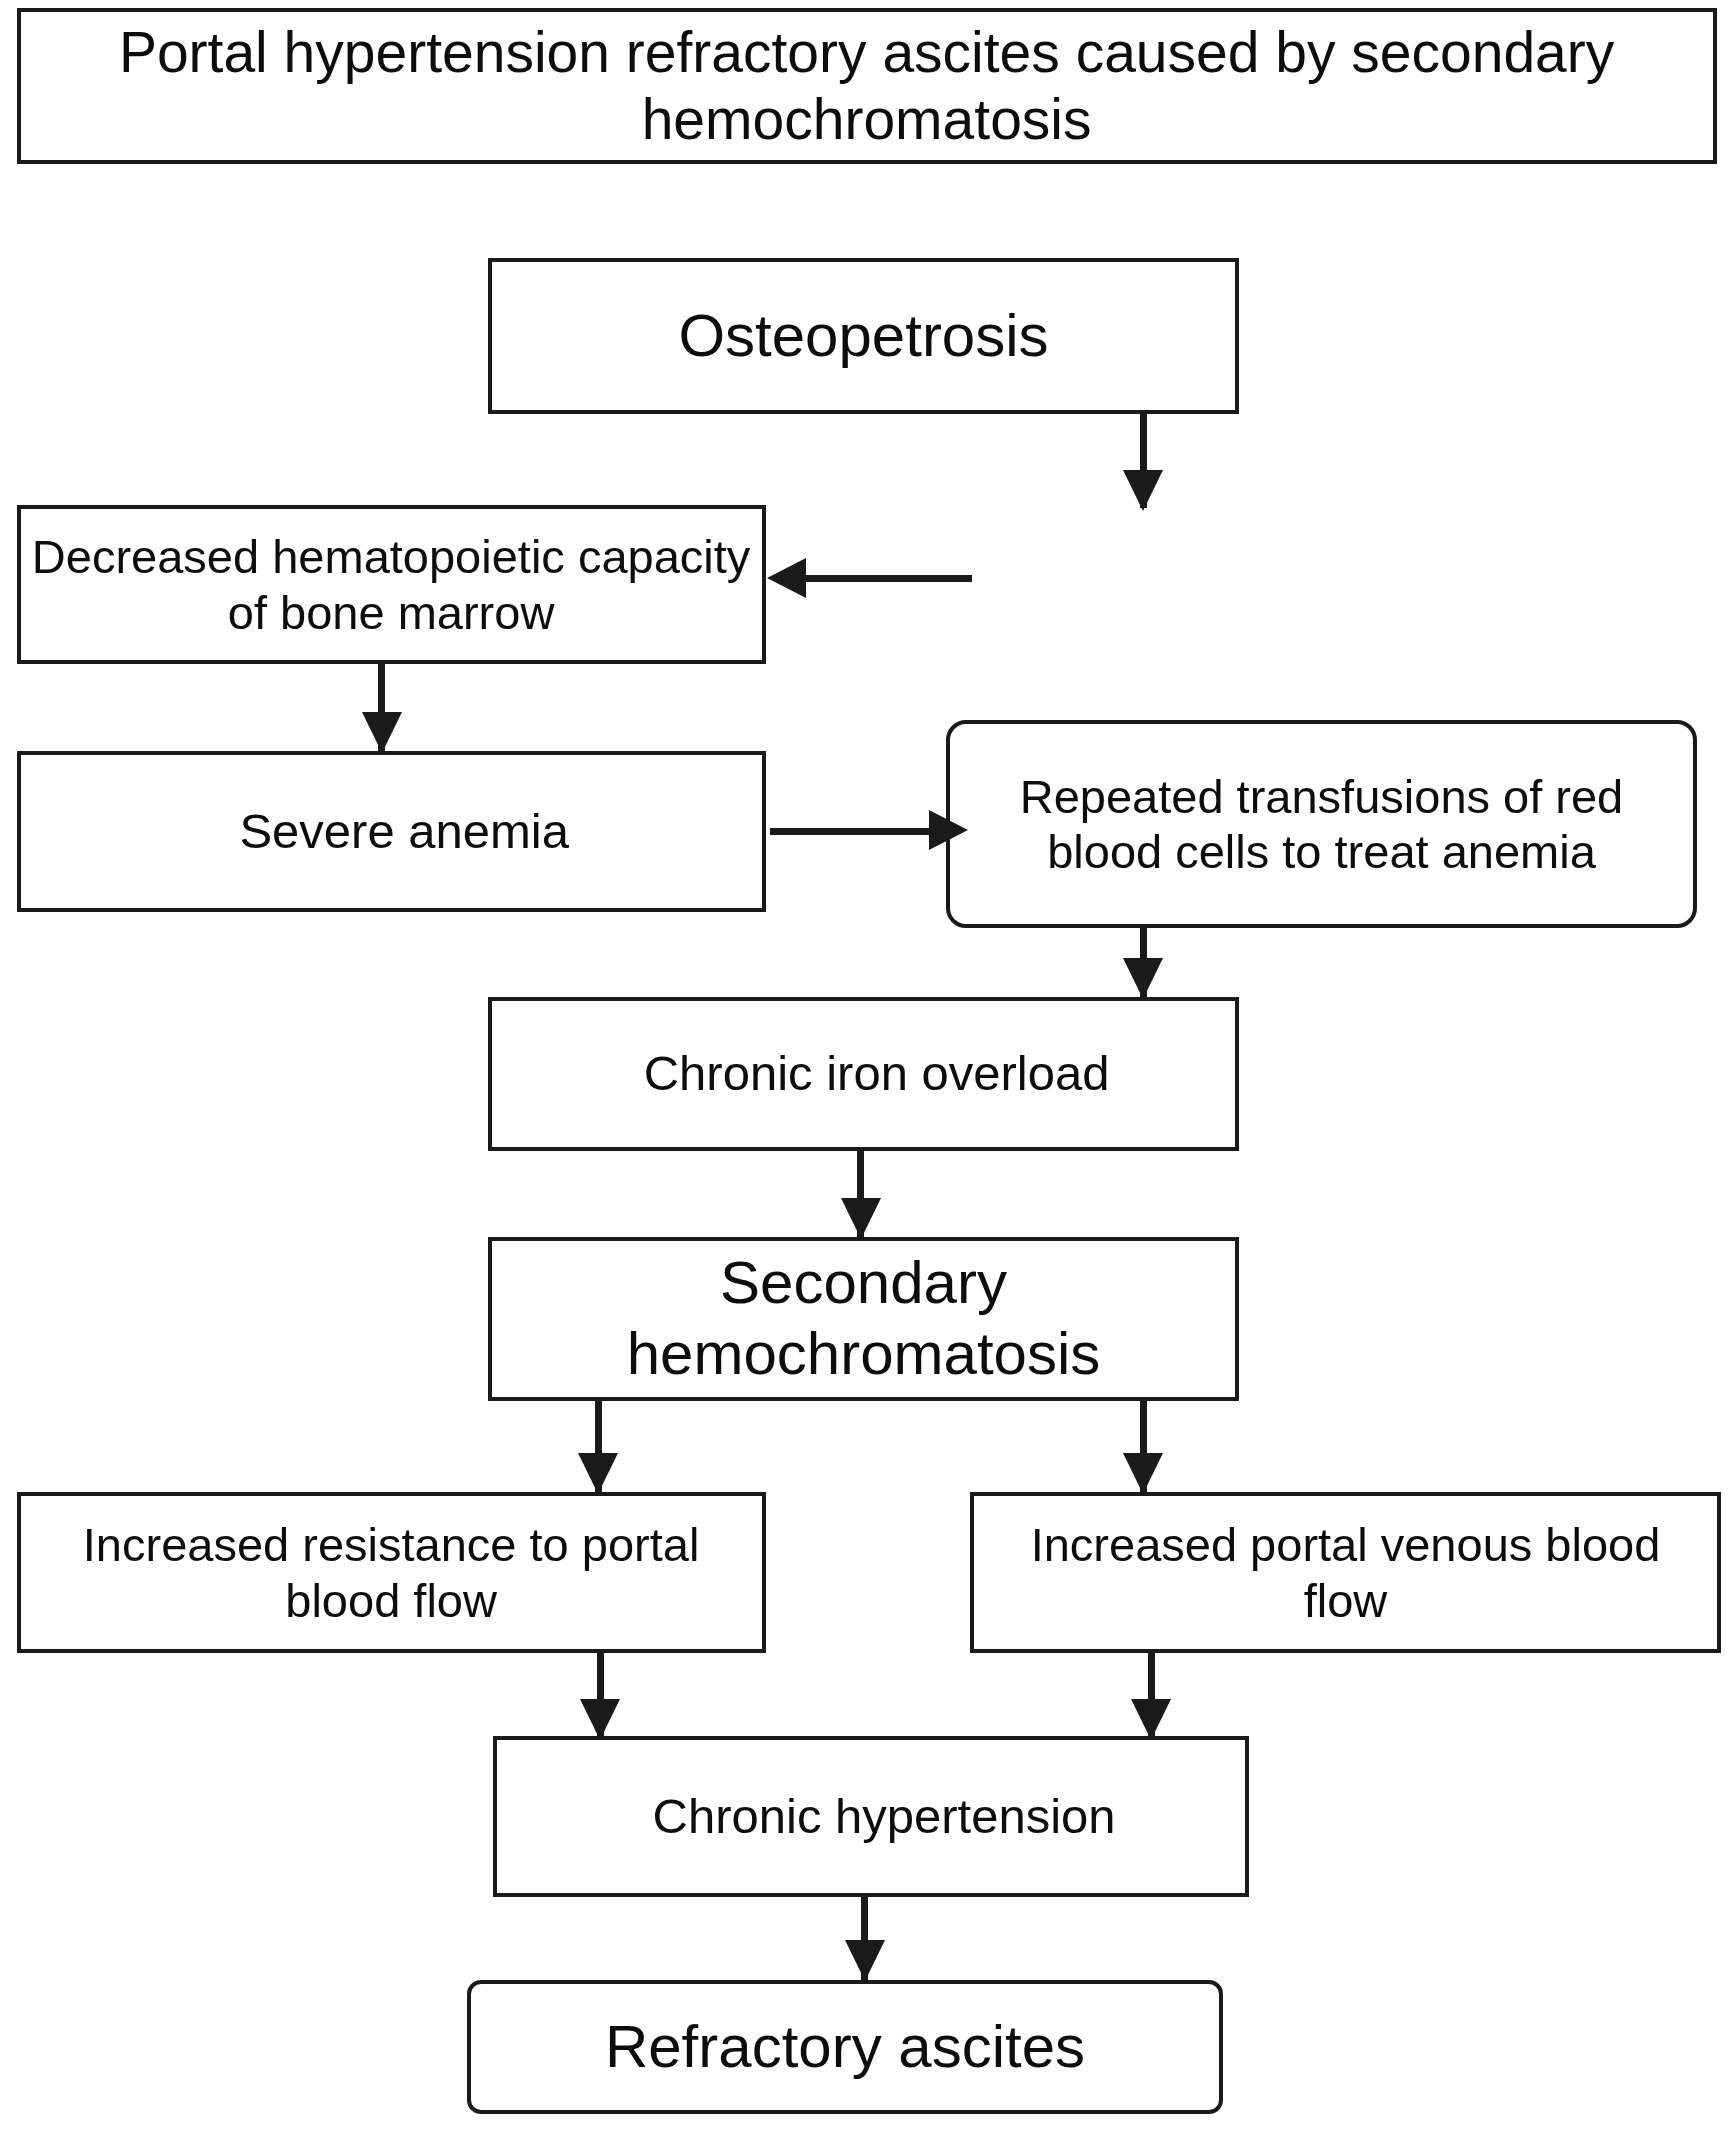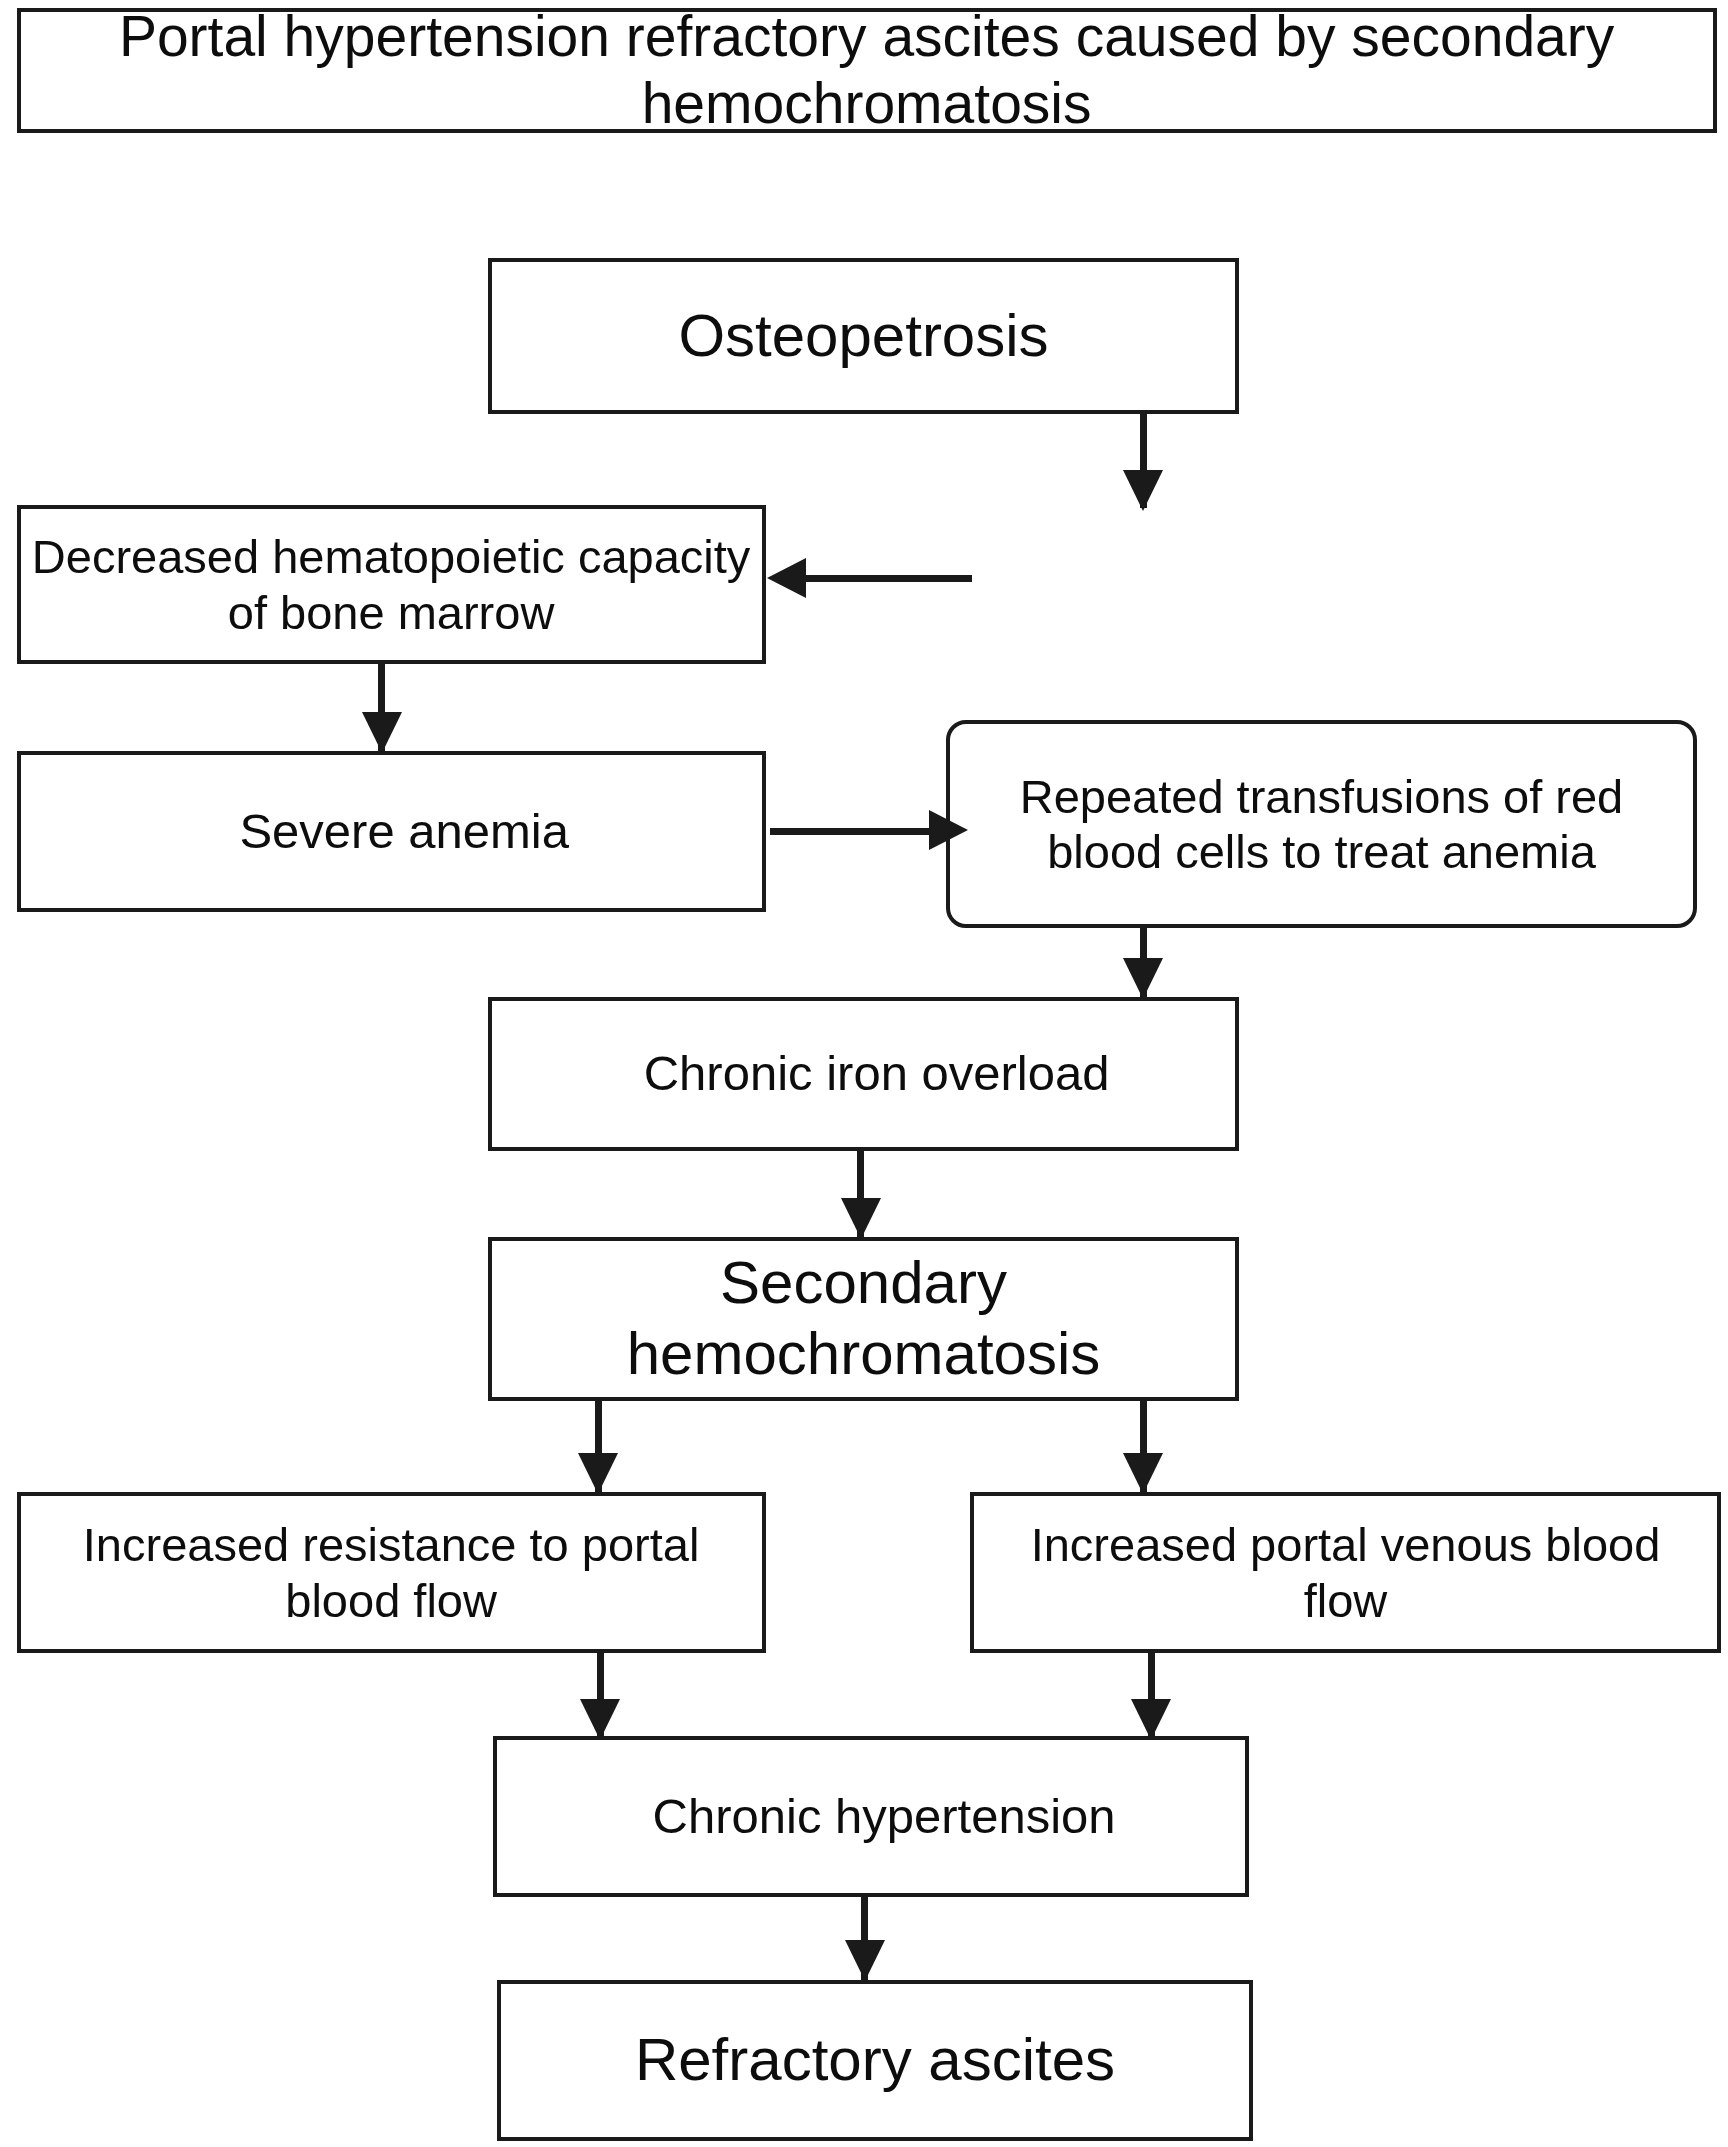--- a/index.html
+++ b/index.html
@@ -68,21 +68,21 @@
     border-top: 20.5px solid transparent;
     border-bottom: 20.5px solid transparent;
     border-left: 39px solid #1a1a1a;
   }
 </style>
 </head>
 <body>
 
 <div id="canvas">
 
-  <div class="node t-title" style="left:16.6px; top:7.8px; width:1700px; height:125px;">
+  <div class="node t-title" style="left:16.6px; top:7.8px; width:1700px; height:156px;">
     <span class="txt">Portal hypertension refractory ascites caused by secondary hemochromatosis</span>
   </div>
 
   <div class="node t-xl" style="left:488px; top:258px; width:751px; height:156px;">
     <span class="txt">Osteopetrosis</span>
   </div>
 
   <div class="edge">
     <div class="vline" style="left:1140px; top:414px; height:94px;"></div>
     <div class="arrow-down" style="left:1123px; top:470px;"></div>
@@ -164,18 +164,18 @@
 
   <div class="node t-md" style="left:493px; top:1736px; width:756px; height:161px;">
     <span class="txt">Chronic hypertension</span>
   </div>
 
   <div class="edge">
     <div class="vline" style="left:861px; top:1897px; height:85px;"></div>
     <div class="arrow-down" style="left:845px; top:1940px;"></div>
   </div>
 
-  <div class="node t-xl" style="left:497px; top:1980px; width:756px; height:161px;">
+  <div class="node t-xl" style="left:467px; top:1980px; width:756px; height:134px;border-radius:14px;">
     <span class="txt">Refractory ascites</span>
   </div>
 
 </div>
 
 
 </body></html>

